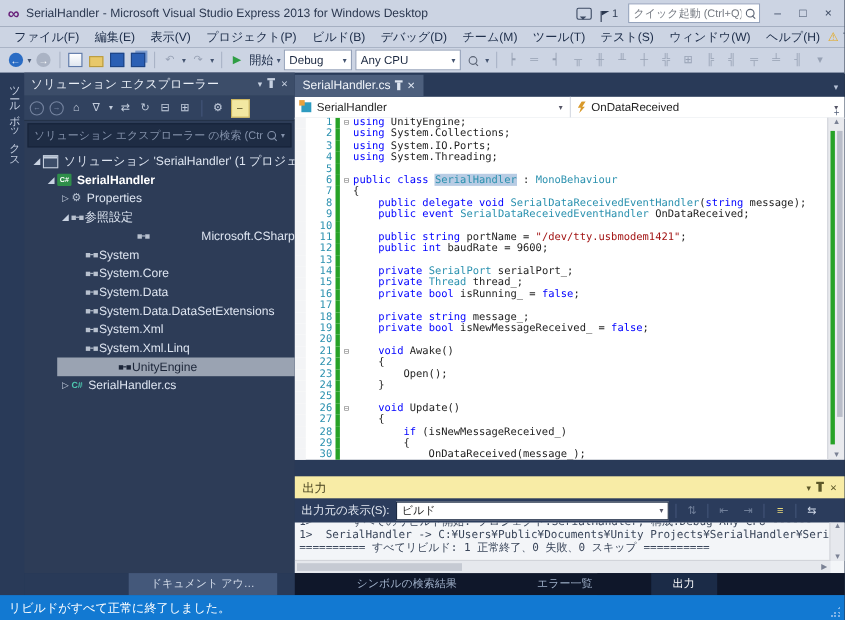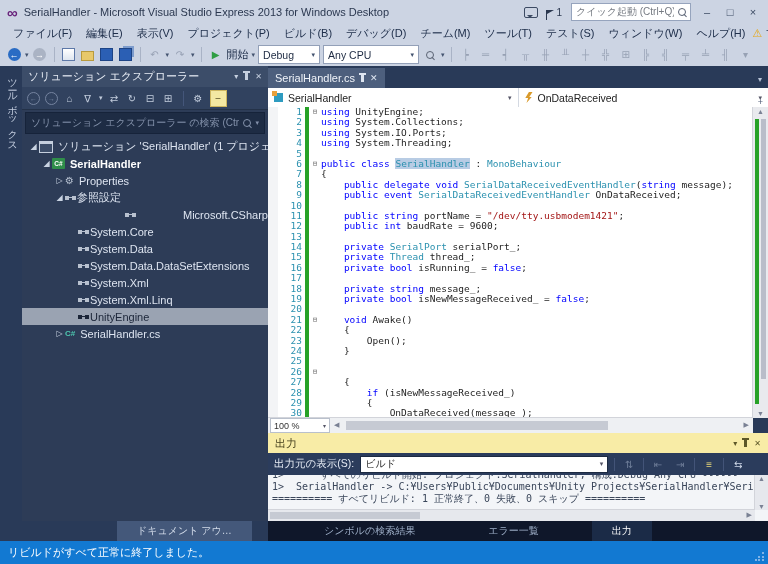--- a/index.html
+++ b/index.html
@@ -307,20 +307,25 @@
           <span>参照設定</span>
         </div>
         <div class="trow" style="padding-left: 45px; justify-content: space-between;">
           <span class="exp"></span>
           <span class="ticon ico-ref"></span>
           <span>Microsoft.CSharp</span>
         </div>
         <div class="trow" style="padding-left: 45px;">
           <span class="exp"></span>
           <span class="ticon ico-ref"></span>
+          <span>System</span>
+        </div>
+        <div class="trow" style="padding-left: 45px;">
+          <span class="exp"></span>
+          <span class="ticon ico-ref"></span>
           <span>System.Core</span>
         </div>
         <div class="trow" style="padding-left: 45px;">
           <span class="exp"></span>
           <span class="ticon ico-ref"></span>
           <span>System.Data</span>
         </div>
         <div class="trow" style="padding-left: 45px;">
           <span class="exp"></span>
           <span class="ticon ico-ref"></span>
@@ -329,21 +334,21 @@
         <div class="trow" style="padding-left: 45px;">
           <span class="exp"></span>
           <span class="ticon ico-ref"></span>
           <span>System.Xml</span>
         </div>
         <div class="trow" style="padding-left: 45px;">
           <span class="exp"></span>
           <span class="ticon ico-ref"></span>
           <span>System.Xml.Linq</span>
         </div>
-        <div class="trow sel" style="padding-left: 45px;">
+        <div class="trow sel" style="padding-left: 45px; margin-left: 30px;">
           <span class="exp"></span>
           <span class="ticon ico-ref"></span>
           <span>UnityEngine</span>
         </div>
         <div class="trow" style="padding-left: 32px;">
           <span class="exp">▷</span>
           <span class="ticon ico-cs">C#</span>
           <span>SerialHandler.cs</span>
         </div>
       </div>
@@ -389,44 +394,33 @@
         <div class="cl"><span class="bp"></span><span class="ln">16</span><span class="chg"></span><span class="olm"></span><span class="ct"><span class="tok-p">    </span><span class="tok-k">private</span><span class="tok-p"> </span><span class="tok-k">bool</span><span class="tok-p"> isRunning_ = </span><span class="tok-k">false</span><span class="tok-p">;</span></span></div>
         <div class="cl"><span class="bp"></span><span class="ln">17</span><span class="chg"></span><span class="olm"></span><span class="ct"></span></div>
         <div class="cl"><span class="bp"></span><span class="ln">18</span><span class="chg"></span><span class="olm"></span><span class="ct"><span class="tok-p">    </span><span class="tok-k">private</span><span class="tok-p"> </span><span class="tok-k">string</span><span class="tok-p"> message_;</span></span></div>
         <div class="cl"><span class="bp"></span><span class="ln">19</span><span class="chg"></span><span class="olm"></span><span class="ct"><span class="tok-p">    </span><span class="tok-k">private</span><span class="tok-p"> </span><span class="tok-k">bool</span><span class="tok-p"> isNewMessageReceived_ = </span><span class="tok-k">false</span><span class="tok-p">;</span></span></div>
         <div class="cl"><span class="bp"></span><span class="ln">20</span><span class="chg"></span><span class="olm"></span><span class="ct"></span></div>
         <div class="cl"><span class="bp"></span><span class="ln">21</span><span class="chg"></span><span class="olm">⊟</span><span class="ct"><span class="tok-p">    </span><span class="tok-k">void</span><span class="tok-p"> Awake()</span></span></div>
         <div class="cl"><span class="bp"></span><span class="ln">22</span><span class="chg"></span><span class="olm"></span><span class="ct"><span class="tok-p">    {</span></span></div>
         <div class="cl"><span class="bp"></span><span class="ln">23</span><span class="chg"></span><span class="olm"></span><span class="ct"><span class="tok-p">        Open();</span></span></div>
         <div class="cl"><span class="bp"></span><span class="ln">24</span><span class="chg"></span><span class="olm"></span><span class="ct"><span class="tok-p">    }</span></span></div>
         <div class="cl"><span class="bp"></span><span class="ln">25</span><span class="chg"></span><span class="olm"></span><span class="ct"></span></div>
-        <div class="cl"><span class="bp"></span><span class="ln">26</span><span class="chg"></span><span class="olm">⊟</span></div>
+        <div class="cl"><span class="bp"></span><span class="ln">26</span><span class="chg"></span><span class="olm">⊟</span><span class="ct"><span class="tok-p">    </span><span class="tok-k">void</span><span class="tok-p"> Update()</span></span></div>
         <div class="cl"><span class="bp"></span><span class="ln">27</span><span class="chg"></span><span class="olm"></span><span class="ct"><span class="tok-p">    {</span></span></div>
         <div class="cl"><span class="bp"></span><span class="ln">28</span><span class="chg"></span><span class="olm"></span><span class="ct"><span class="tok-p">        </span><span class="tok-k">if</span><span class="tok-p"> (isNewMessageReceived_)</span></span></div>
         <div class="cl"><span class="bp"></span><span class="ln">29</span><span class="chg"></span><span class="olm"></span><span class="ct"><span class="tok-p">        {</span></span></div>
         <div class="cl"><span class="bp"></span><span class="ln">30</span><span class="chg"></span><span class="olm"></span><span class="ct"><span class="tok-p">            OnDataReceived(message_);</span></span></div>
       </div>
     <div class="vsb">
       <span class="plus">+</span>
       <span class="up">▲</span>
       <span class="green"></span>
       <span class="thumb"></span>
       <span class="dn">▼</span>
     </div>
-    <div class="ebottom">
-      <span class="zoomctl">
-        <span>100 %</span>
-        <span class="arr">▾</span>
-      </span>
-      <span class="hsb">
-        <span class="la">◀</span>
-        <span class="thumb"></span>
-        <span class="ra">▶</span>
-      </span>
-    </div>
   </div>
 
   <div class="outpanel">
     <div class="out-title">
       <span>出力</span>
       <span class="pt-btns">
         <span>▾</span>
         <span class="pinico dark"></span>
         <span>✕</span>
       </span>

